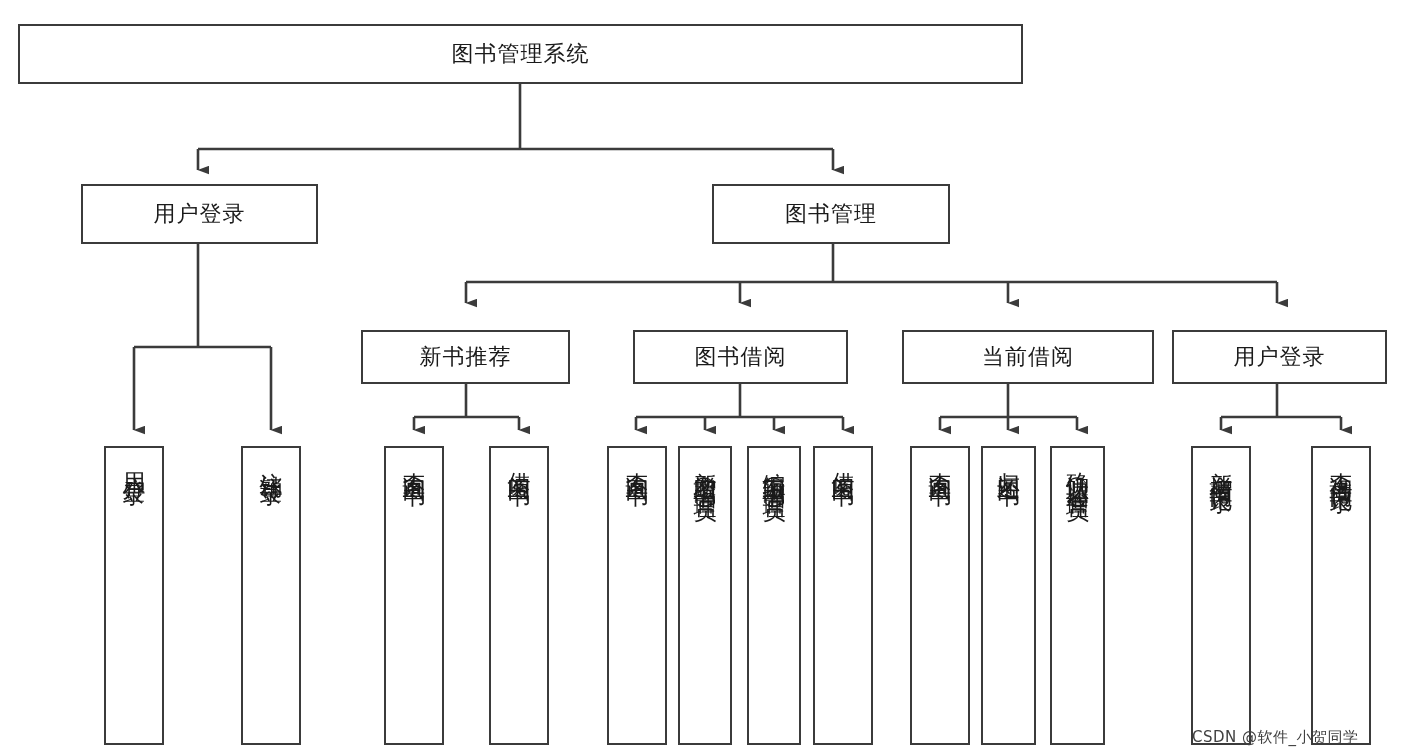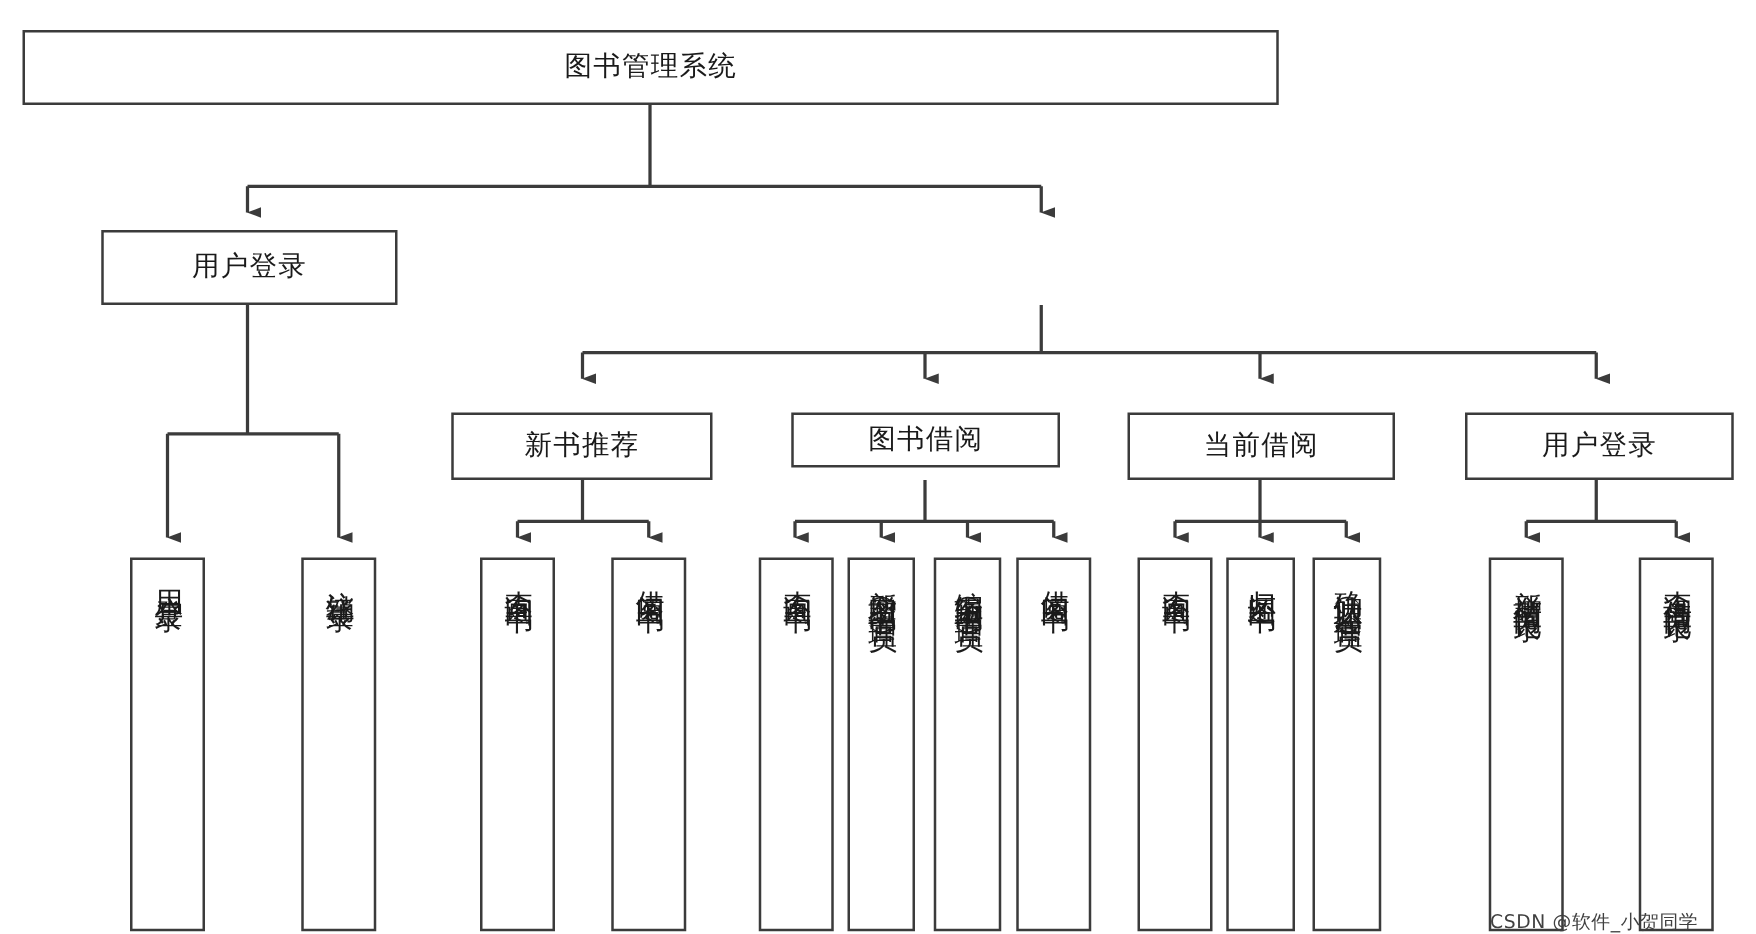--- a/index.html
+++ b/index.html
@@ -135,28 +135,31 @@
     </g>
   </svg>
 
   <div class="node horizontal" style="left:18px; top:12px; width:1005px; height:60px;">
     <span class="node-label">图书管理系统</span>
   </div>
 
   <div class="node horizontal" style="left:81px; top:172px; width:237px; height:60px;">
     <span class="node-label">用户登录</span>
   </div>
+  <div class="node horizontal" style="left:712px; top:172px; width:238px; height:60px;">
+    <span class="node-label">图书管理</span>
+  </div>
 
   <div class="node horizontal" style="left:361px; top:318px; width:209px; height:54px;">
     <span class="node-label">新书推荐</span>
   </div>
-  <div class="node horizontal" style="left:633px; top:318px; width:215px; height:44px;">
+  <div class="node horizontal" style="left:633px; top:318px; width:215px; height:54px;">
     <span class="node-label">图书借阅</span>
   </div>
-  <div class="node horizontal" style="left:902px; top:318px; width:214px; height:54px;">
+  <div class="node horizontal" style="left:902px; top:318px; width:252px; height:54px;">
     <span class="node-label">当前借阅</span>
   </div>
   <div class="node horizontal" style="left:1172px; top:318px; width:215px; height:54px;">
     <span class="node-label">用户登录</span>
   </div>
 
   <div class="node vertical" style="left:104px; top:434px; width:60px; height:299px;">
     <span class="node-label">用户登录</span>
   </div>
   <div class="node vertical" style="left:241px; top:434px; width:60px; height:299px;">

